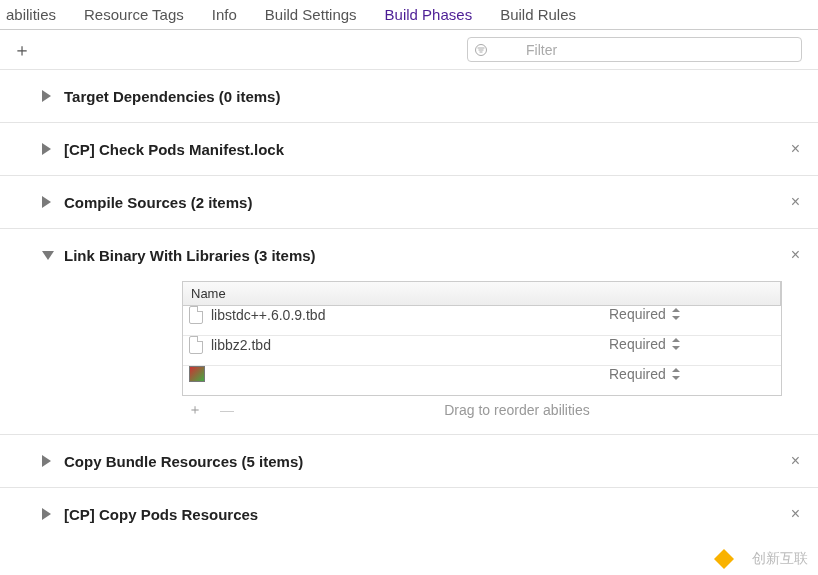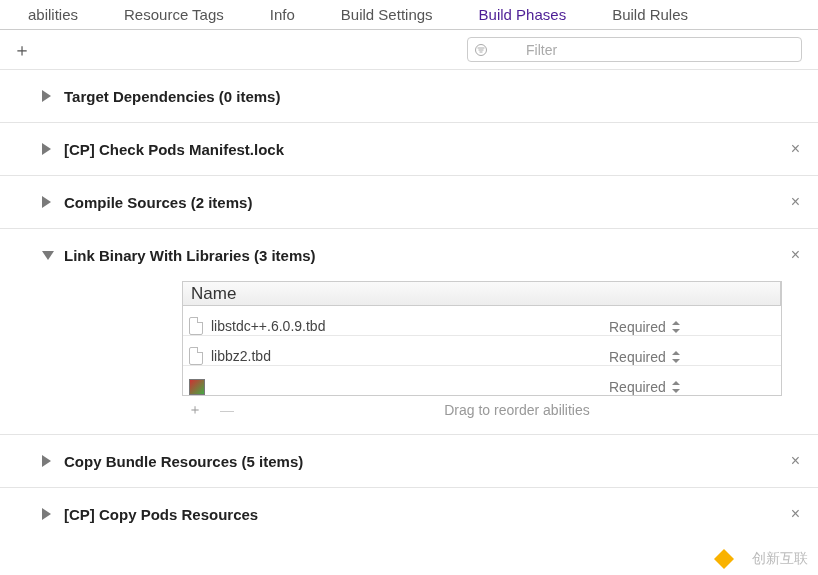--- a/index.html
+++ b/index.html
@@ -11,22 +11,22 @@
       height: 575px;
       background: #fff;
       overflow: hidden;
       position: relative;
     }
     .tabbar {
       display: flex;
       align-items: center;
       height: 30px;
       border-bottom: 1px solid #ccc;
-      padding: 0 22px;
-      gap: 34px;
+      padding: 0 0;
+      gap: 16px;
     }
     .tabbar .tab {
       font-size: 15px;
       color: #555;
       cursor: default;
       white-space: nowrap;
       padding: 4px 6px;
     }
     .tabbar .tab.active { color: #4c1d95; }
     .toolbar-row {
@@ -111,28 +111,28 @@
       border: 1px solid #ccc;
       border-bottom: none;
       width: 600px;
     }
     .libs-header {
       display: flex;
       background: linear-gradient(#fafafa, #ededed);
       border-bottom: 1px solid #ccc;
       height: 24px;
       align-items: center;
-      font-size: 17px;
+      font-size: 13px;
       color: #333;
     }
     .col-name { flex: 1; padding-left: 8px; border-right: 1px solid #ccc; height: 100%; display: flex; align-items: center; }
     .col-status { width: 180px; padding-left: 8px; height: 100%; display: flex; align-items: center; }
     .lib-row {
       display: flex;
-      align-items: flex-end;
+      align-items: flex-start;
       height: 30px;
       border-bottom: 1px solid #e8e8e8;
       font-size: 14px;
       color: #444;
     }
     .lib-row:last-child { border-bottom: 1px solid #ccc; }
     .lib-name-cell { flex: 1; display: flex; align-items: center; padding-left: 6px; gap: 8px; }
     .lib-status-cell { width: 180px; padding-left: 8px; color: #777; display: flex; align-items: center; gap: 4px; }
     .file-icon {
       width: 14px; height: 18px;

